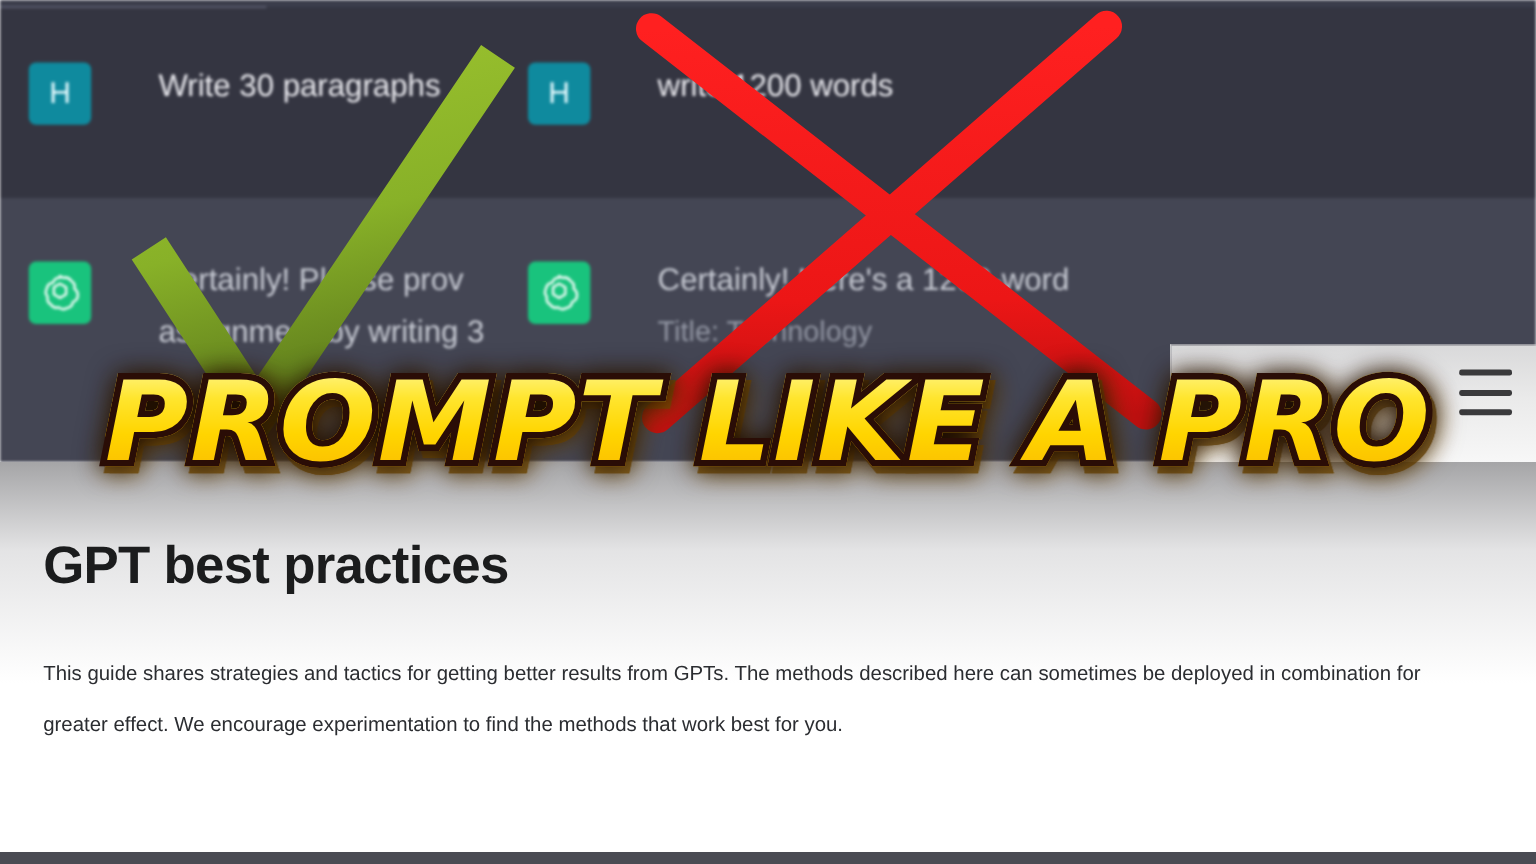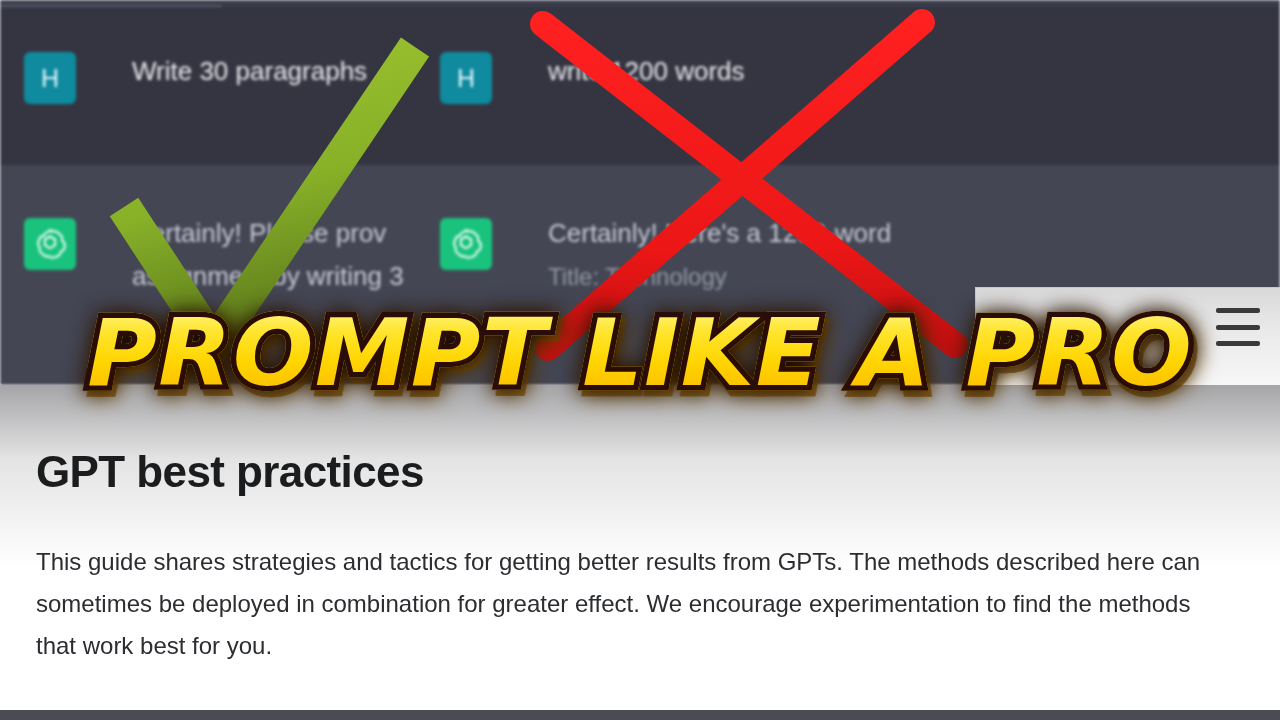--- a/index.html
+++ b/index.html
@@ -59,21 +59,21 @@
     position:absolute; left:0; top:385px; width:1280px; height:335px;
     background:
       linear-gradient(180deg, rgba(160,160,162,0.95) 0%,
                                rgba(205,205,207,0.55) 22%,
                                rgba(255,255,255,0) 55%),
       #ffffff;
   }
   #page-inner { padding:62px 48px 0 36px; }
   #page-title { font-size:44px; font-weight:700; color:#1b1c1d;
                 letter-spacing:-0.6px; }
-  #page-body { margin-top:44px; font-size:24px; line-height:42px;
+  #page-body { margin-top:44px; font-size:17px; line-height:42px;
                color:#2b2d31; max-width:1215px; }
   #bottom-bar { position:absolute; left:0; bottom:0; width:1280px; height:10px;
                 background:#4a4b53; }
 
   
   #mark-check, #mark-cross { position:absolute; left:0; top:0;
                              width:1280px; height:720px; pointer-events:none; }
 
   
   #title-overlay {

